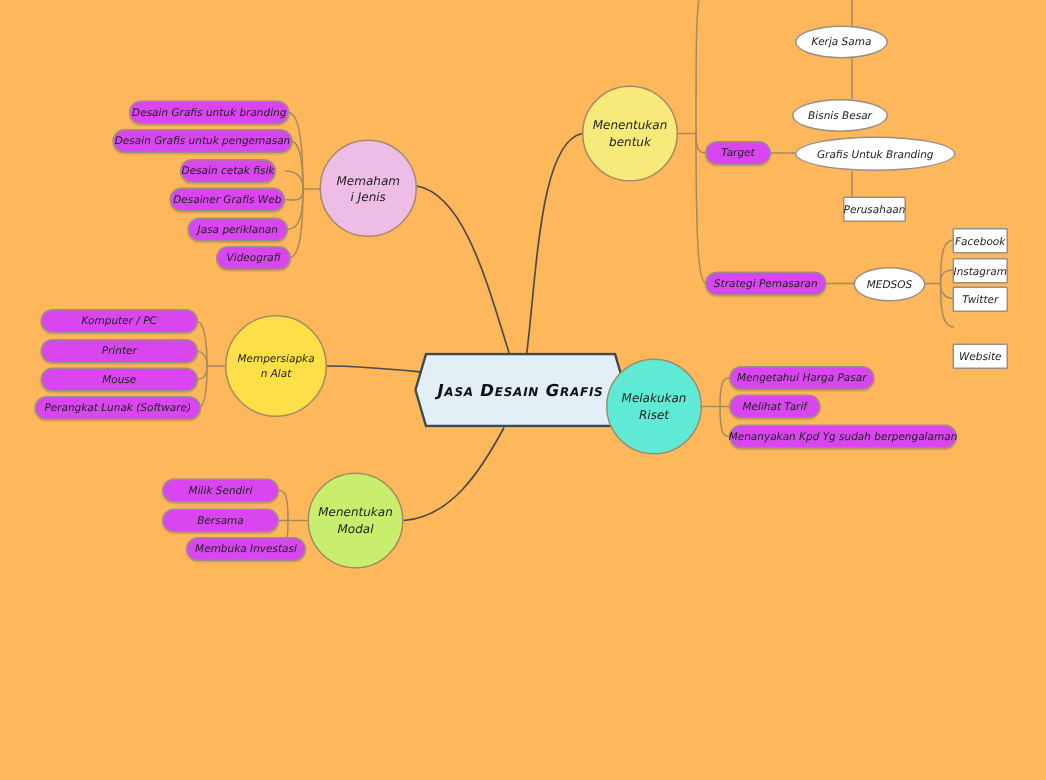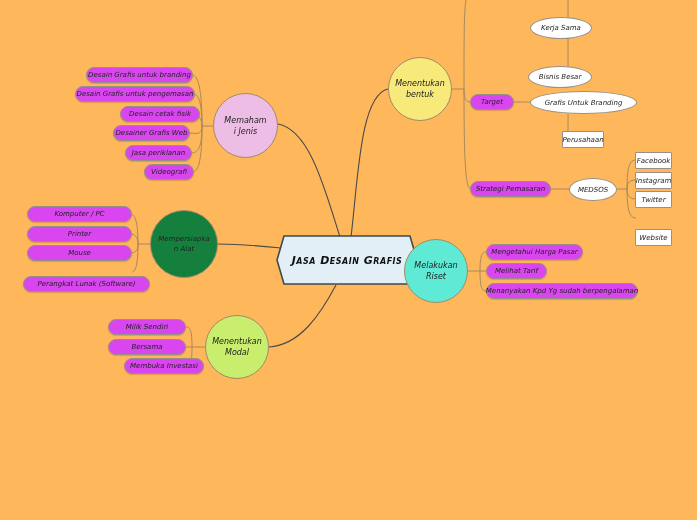--- a/index.html
+++ b/index.html
@@ -109,35 +109,35 @@
   </div>
 
   <div class="node circle" style="left:213px;top:93px;width:65px;height:65px;background:#EDBDE6;">
     <div>
       <div>Memaham</div>
       <div>i Jenis</div>
     </div>
   </div>
   <div class="node pill" style="left:86px;top:67px;width:107px;">Desain Grafis untuk branding</div>
   <div class="node pill" style="left:75px;top:86px;width:120px;">Desain Grafis untuk pengemasan</div>
-  <div class="node pill" style="left:120px;top:106px;width:80px;">Desain cetak fisik</div>
+  <div class="node pill" style="left:120px;top:106px;width:64px;">Desain cetak fisik</div>
   <div class="node pill" style="left:113px;top:125px;width:77px;">Desainer Grafis Web</div>
   <div class="node pill" style="left:125px;top:145px;width:67px;">Jasa periklanan</div>
   <div class="node pill" style="left:144px;top:164px;width:50px;">Videografi</div>
 
-  <div class="node circle" style="left:150px;top:210px;width:68px;height:68px;background:#15803d;font-size:7px;line-height:10px;">
+  <div class="node circle" style="left:150px;top:210px;width:68px;height:68px;background:#fde047;font-size:7px;line-height:10px;">
     <div>
       <div>Mempersiapka</div>
       <div>n Alat</div>
     </div>
   </div>
   <div class="node pill" style="left:27px;top:226px;width:105px;">Printer</div>
   <div class="node pill" style="left:27px;top:206px;width:105px;">Komputer / PC</div>
   <div class="node pill" style="left:27px;top:245px;width:105px;">Mouse</div>
-  <div class="node pill" style="left:23px;top:264px;width:127px;margin-top:12px;">Perangkat Lunak (Software)</div>
+  <div class="node pill" style="left:23px;top:264px;width:111px;">Perangkat Lunak (Software)</div>
 
   <div class="node circle" style="left:205px;top:315px;width:64px;height:64px;background:#C9EE6E;">
     <div>
       <div>Menentukan</div>
       <div>Modal</div>
     </div>
   </div>
   <div class="node pill" style="left:108px;top:319px;width:78px;">Milik Sendiri</div>
   <div class="node pill" style="left:108px;top:339px;width:78px;">Bersama</div>
   <div class="node pill" style="left:106px;top:358px;width:80px;margin-left:18px;">Membuka Investasi</div>

